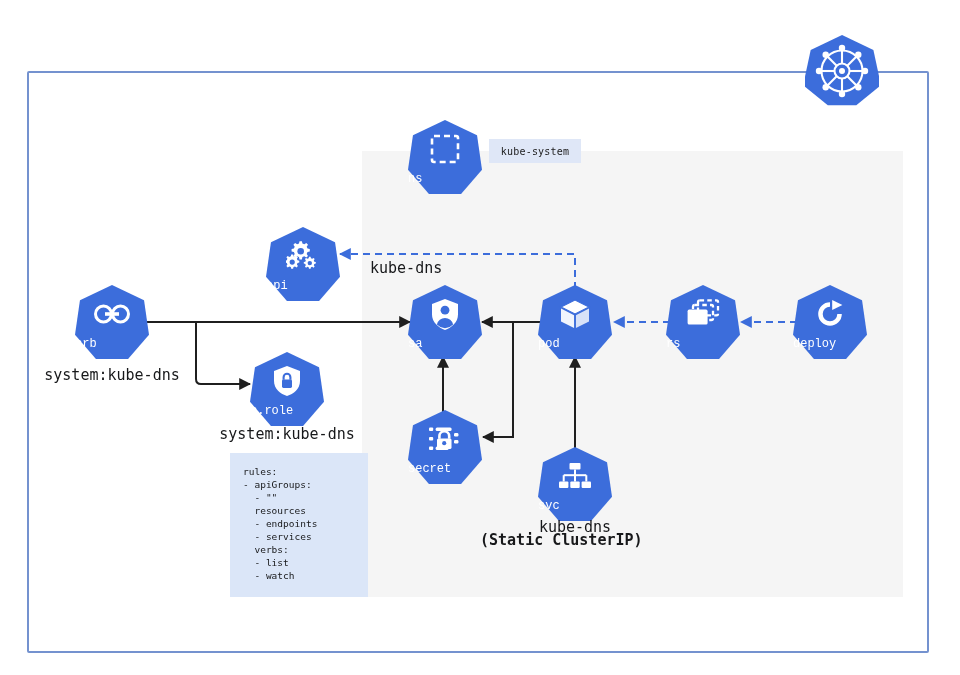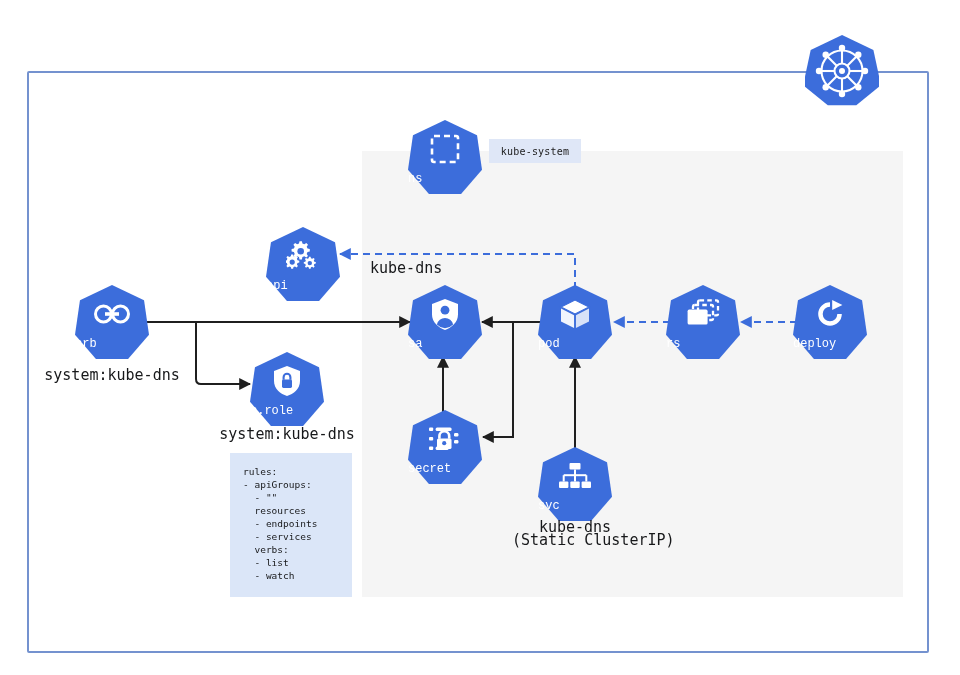--- a/index.html
+++ b/index.html
@@ -40,21 +40,21 @@
   }
   .ns-tag span {
     font-family: "DejaVu Sans Mono", monospace;
     font-size: 10px; color: #1c1c1c; letter-spacing: .2px;
   }
 
   
   .rules-box {
     position: absolute;
     left: 230px; top: 453px;
-    width: 122px; height: 144px;
+    width: 138px; height: 144px;
     background: #dbe6f8;
   }
   .rules-box pre {
     font-family: "DejaVu Sans Mono", monospace;
     font-size: 9.5px;
     line-height: 13px;
     color: #17181a;
     padding: 12px 0 0 13px;
     white-space: pre;
   }
@@ -315,21 +315,21 @@
           <line x1="5.7" y1="13.2" x2="28.3" y2="13.2"></line>
           <line x1="5.7" y1="13.2" x2="5.7" y2="19.5"></line>
           <line x1="17" y1="13.2" x2="17" y2="19.5"></line>
           <line x1="28.3" y1="13.2" x2="28.3" y2="19.5"></line>
         </g>
       </svg>
     </div>
     <div class="nlabel">svc</div>
   </div>
   <div class="cap" style="left:495px; top:521px; width:160px;">kube-dns</div>
-  <div class="cap" style="left:512px; top:534px; width:160px;">(Static ClusterIP)</div>
+  <div class="cap" style="left:480px; top:534px; width:160px;font-weight:bold;">(Static ClusterIP)</div>
 
   <div class="node" style="left:793px; top:285px;">
     <div class="hepta"></div>
     <div class="glyph">
       <svg width="32" height="32" viewBox="0 0 32 32">
         <path d="M16 4.2 A11.8 11.8 0 1 0 27.8 16 L23.3 16 A7.3 7.3 0 1 1 16 8.7 Z" fill="#ffffff"></path>
         <polygon points="18.2,2.0 28.4,7.0 18.2,12.0" fill="#ffffff"></polygon>
       </svg>
     </div>
     <div class="nlabel">deploy</div>

